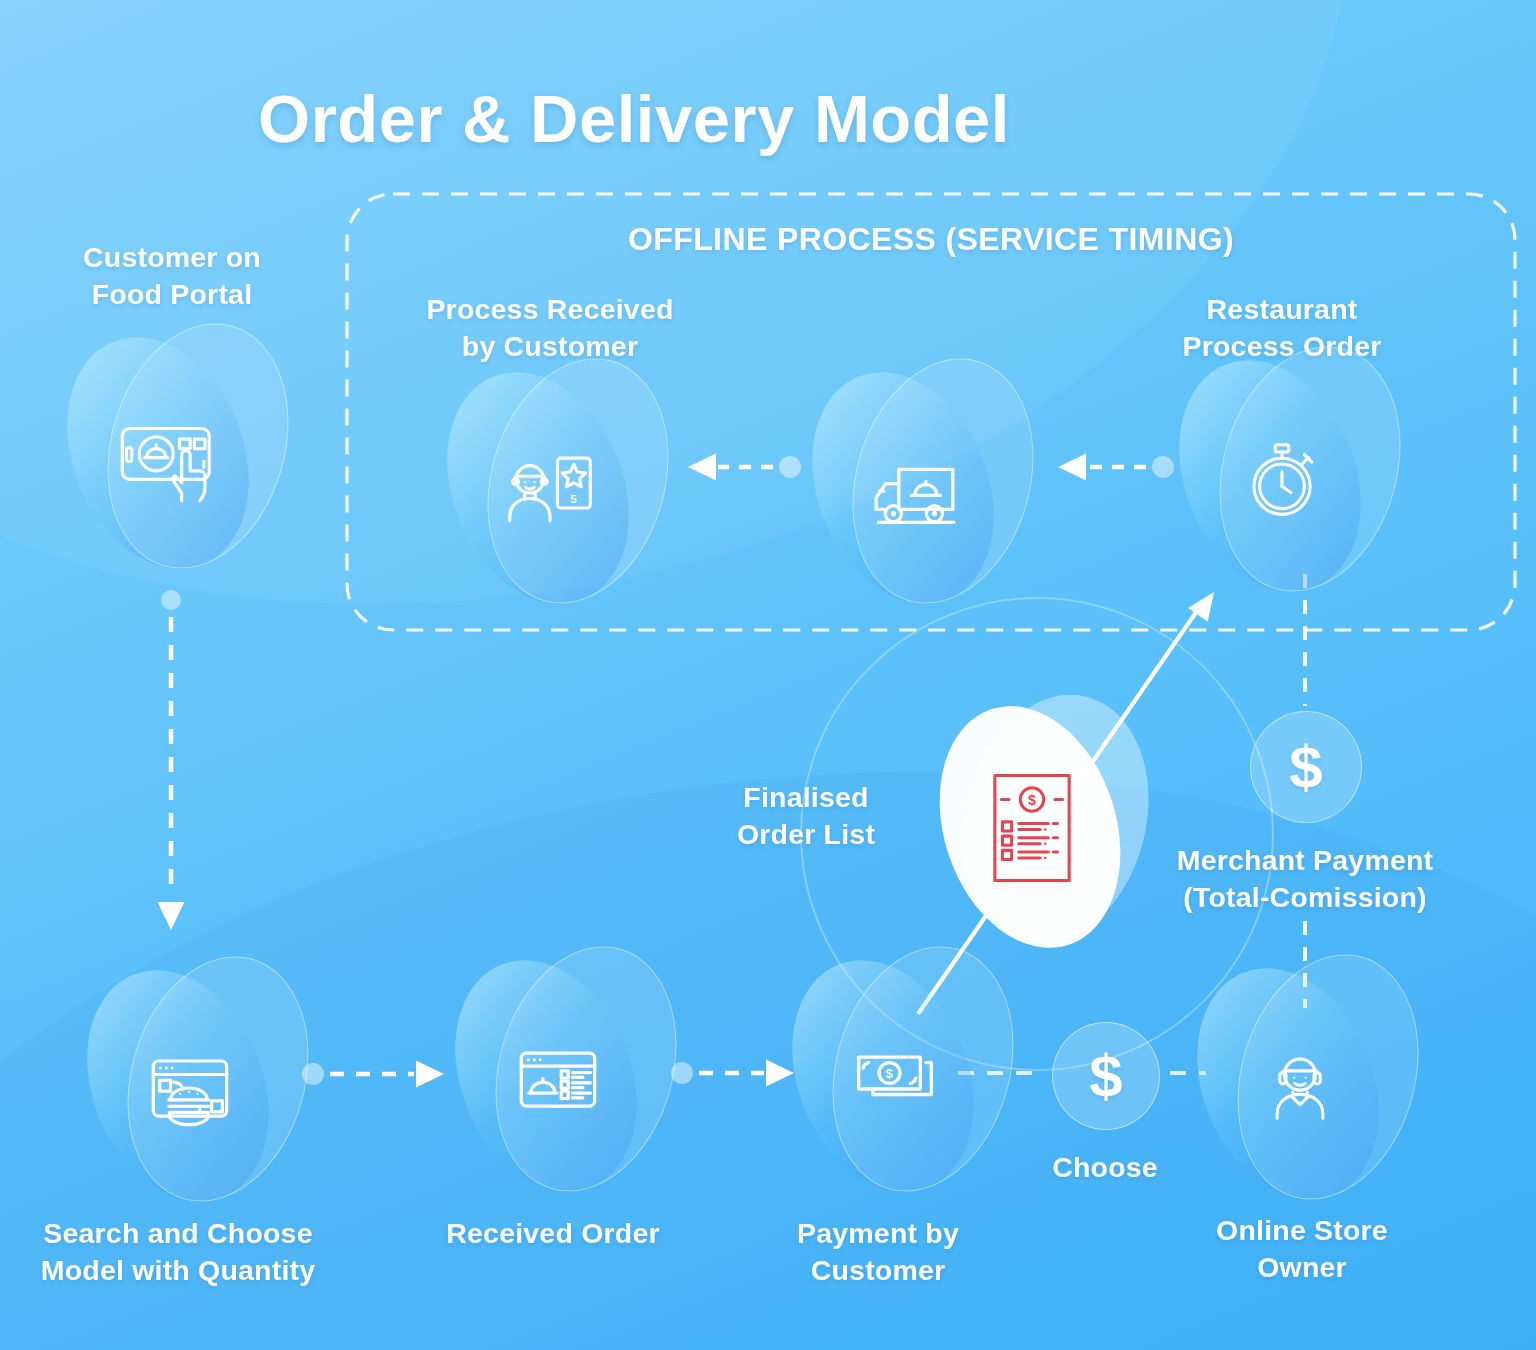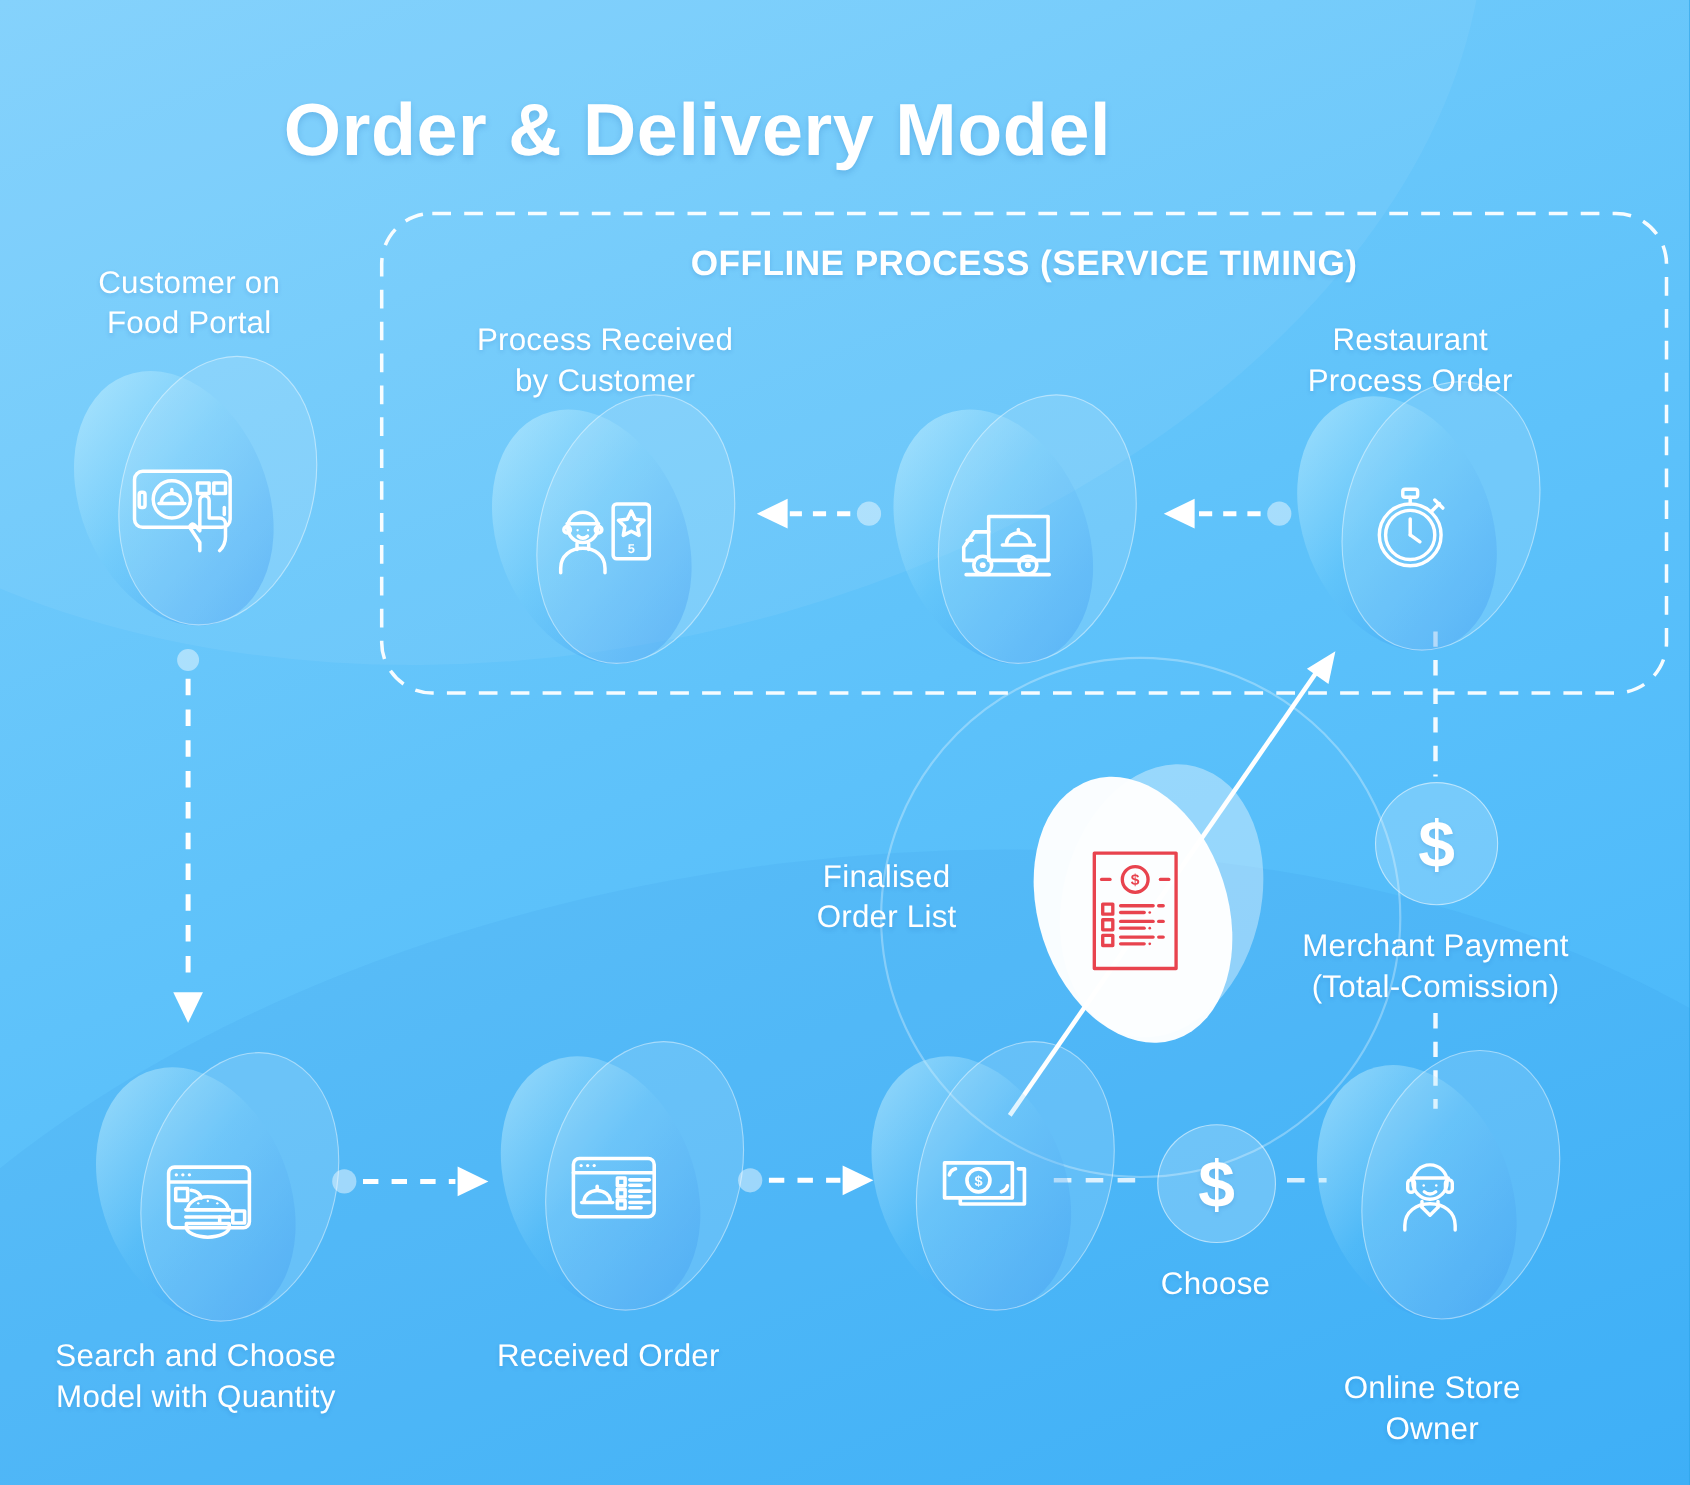--- a/index.html
+++ b/index.html
@@ -10,21 +10,21 @@
   }
   
   .decor { position:absolute; border-radius:50%; z-index:1; pointer-events:none; }
   .decor-a { left:-340px; top:-560px; width:1700px; height:1150px; background:rgba(255,255,255,0.06); transform:rotate(-12deg); }
   .decor-b { left:-260px; top:780px; width:2100px; height:1300px; background:rgba(10,100,205,0.06); transform:rotate(-7deg); }
   .decor-ring { left:800px; top:597px; width:470px; height:470px; border:2px solid rgba(255,255,255,0.30); background:transparent; }
 
   svg.connectors { position:absolute; left:0; top:0; z-index:2; }
 
   .label {
-    position:absolute; z-index:5; color:#fff; font-weight:normal;
+    position:absolute; z-index:5; color:#fff; font-weight:bold;
     font-size:28.5px; line-height:37px; text-align:center; white-space:pre-line;
     text-shadow:0 2px 4px rgba(20,90,170,0.18); letter-spacing:0.2px;
   }
   .title {
     position:absolute; left:0; top:80px; width:1268px; z-index:5;
     color:#fff; font-weight:bold; font-size:67px; text-align:center;
     text-shadow:0 3px 6px rgba(25,95,175,0.22); letter-spacing:0.5px;
   }
   .offline-header {
     position:absolute; left:347px; top:221px; width:1168px; z-index:5;
@@ -124,22 +124,24 @@
 by Customer</div>
   <div class="label" style="left:656px; top:779px; width:300px;">Finalised
 Order List</div>
   <div class="label" style="left:1132px; top:291px; width:300px;">Restaurant
 Process Order</div>
   <div class="label" style="left:1143px; top:842px; width:324px;">Merchant Payment
 (Total-Comission)</div>
   <div class="label" style="left:16px; top:1215px; width:324px;">Search and Choose
 Model with Quantity</div>
   <div class="label" style="left:403px; top:1215px; width:300px;">Received Order</div>
+  <div class="label" style="left:728px; top:1215px; width:300px;">Payment by
+Customer</div>
   <div class="label" style="left:1005px; top:1149px; width:200px;">Choose</div>
-  <div class="label" style="left:1152px; top:1244px; width:300px;">Online Store
+  <div class="label" style="left:1152px; top:1212px; width:300px;">Online Store
 Owner</div>
 
   <div class="bubble" style="left:65px; top:315px;">
     <div class="blob-a"></div>
       <div class="blob-b"></div>
     <svg class="node-icon" width="118" height="106" viewBox="0 0 110 100">
       <g stroke="#fff" stroke-width="3" fill="none" stroke-linecap="round" stroke-linejoin="round">
         <rect x="10" y="25" width="82" height="48" rx="7"></rect>
         <rect x="14" y="43" width="5" height="13" rx="2"></rect>
         <circle cx="42" cy="49" r="16"></circle>

